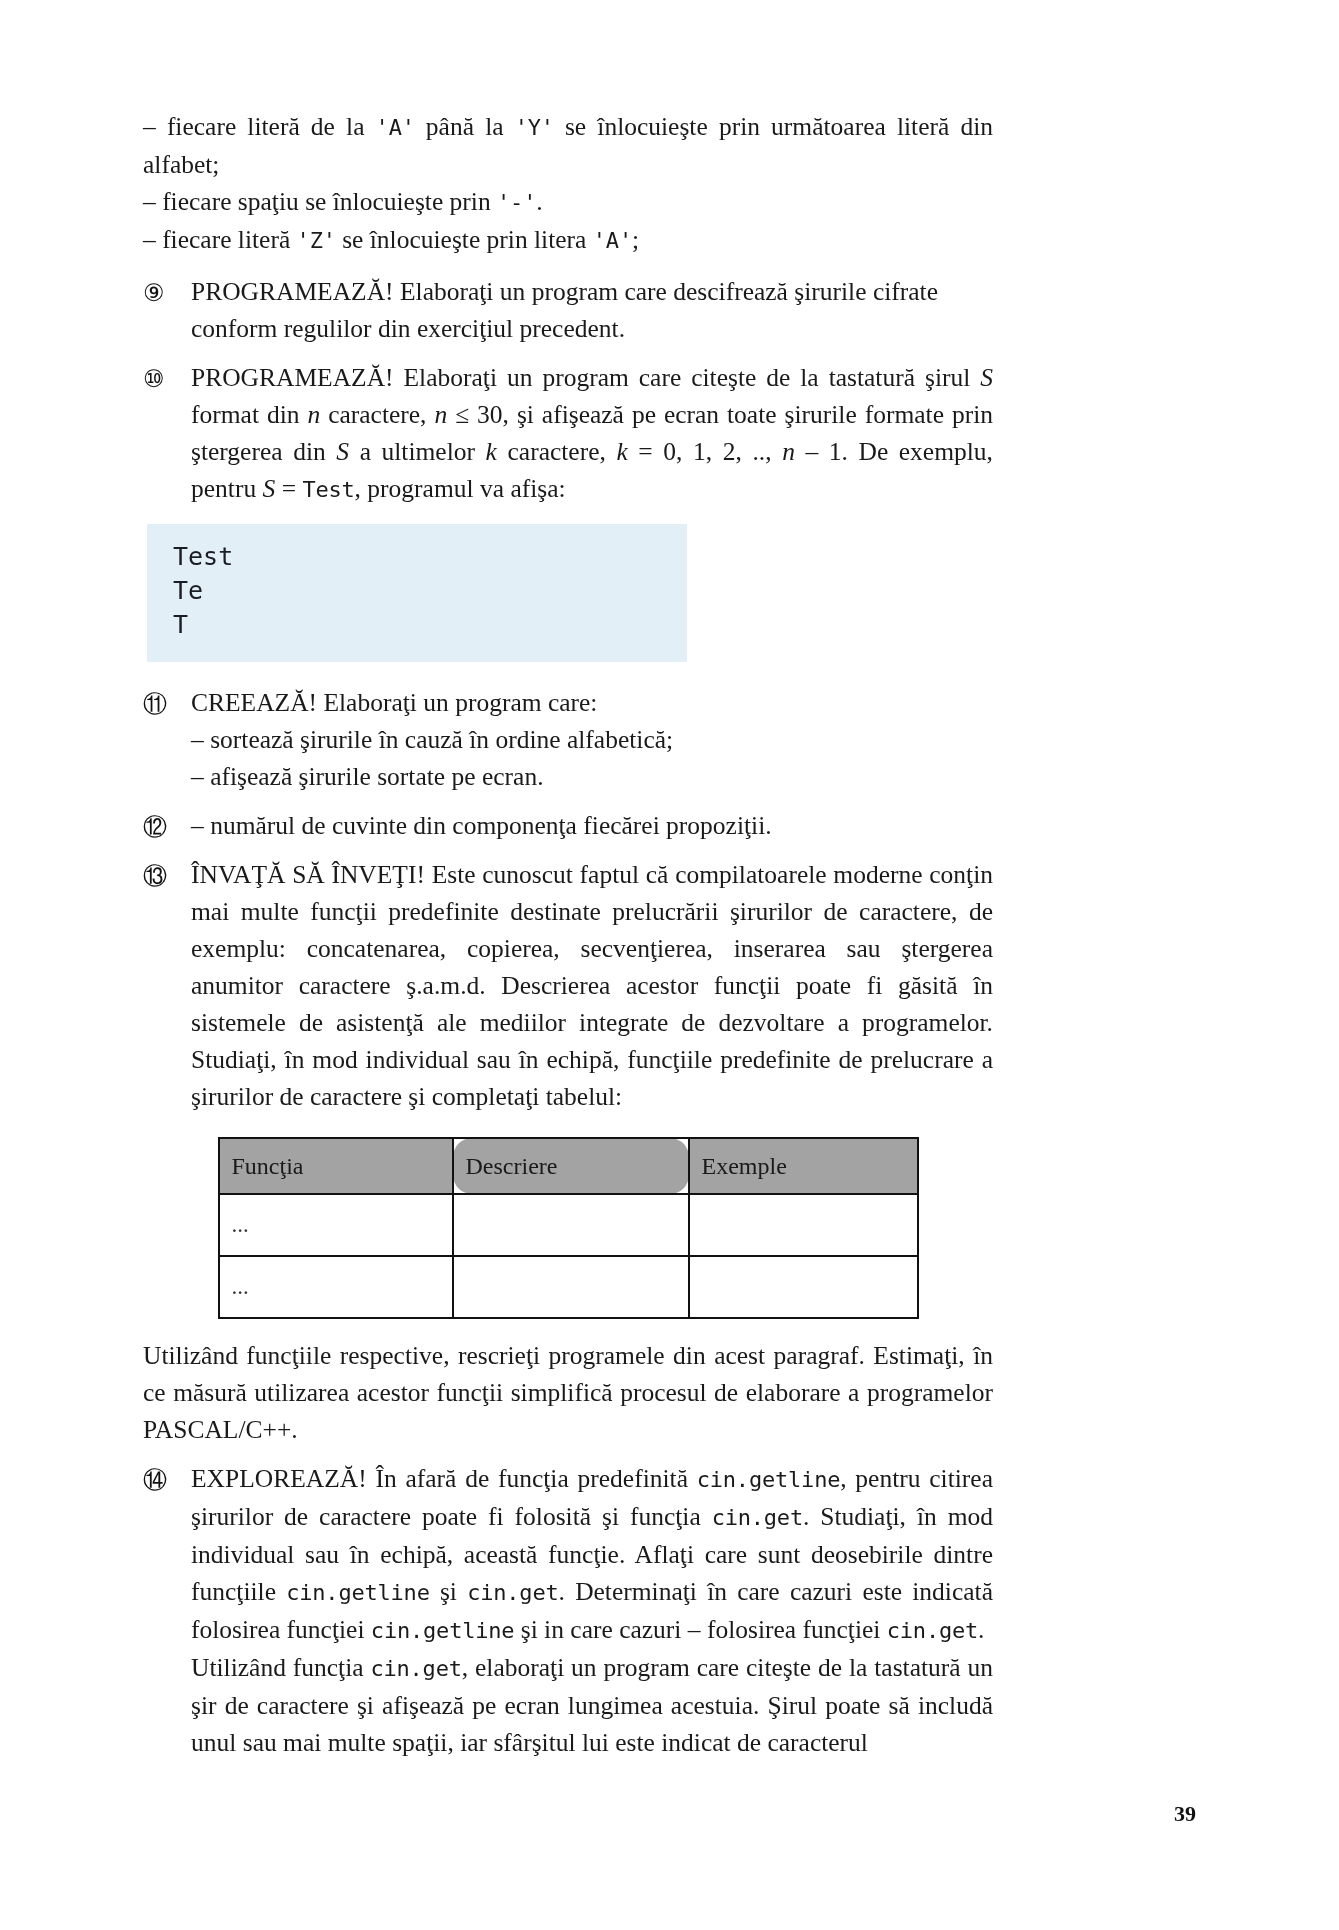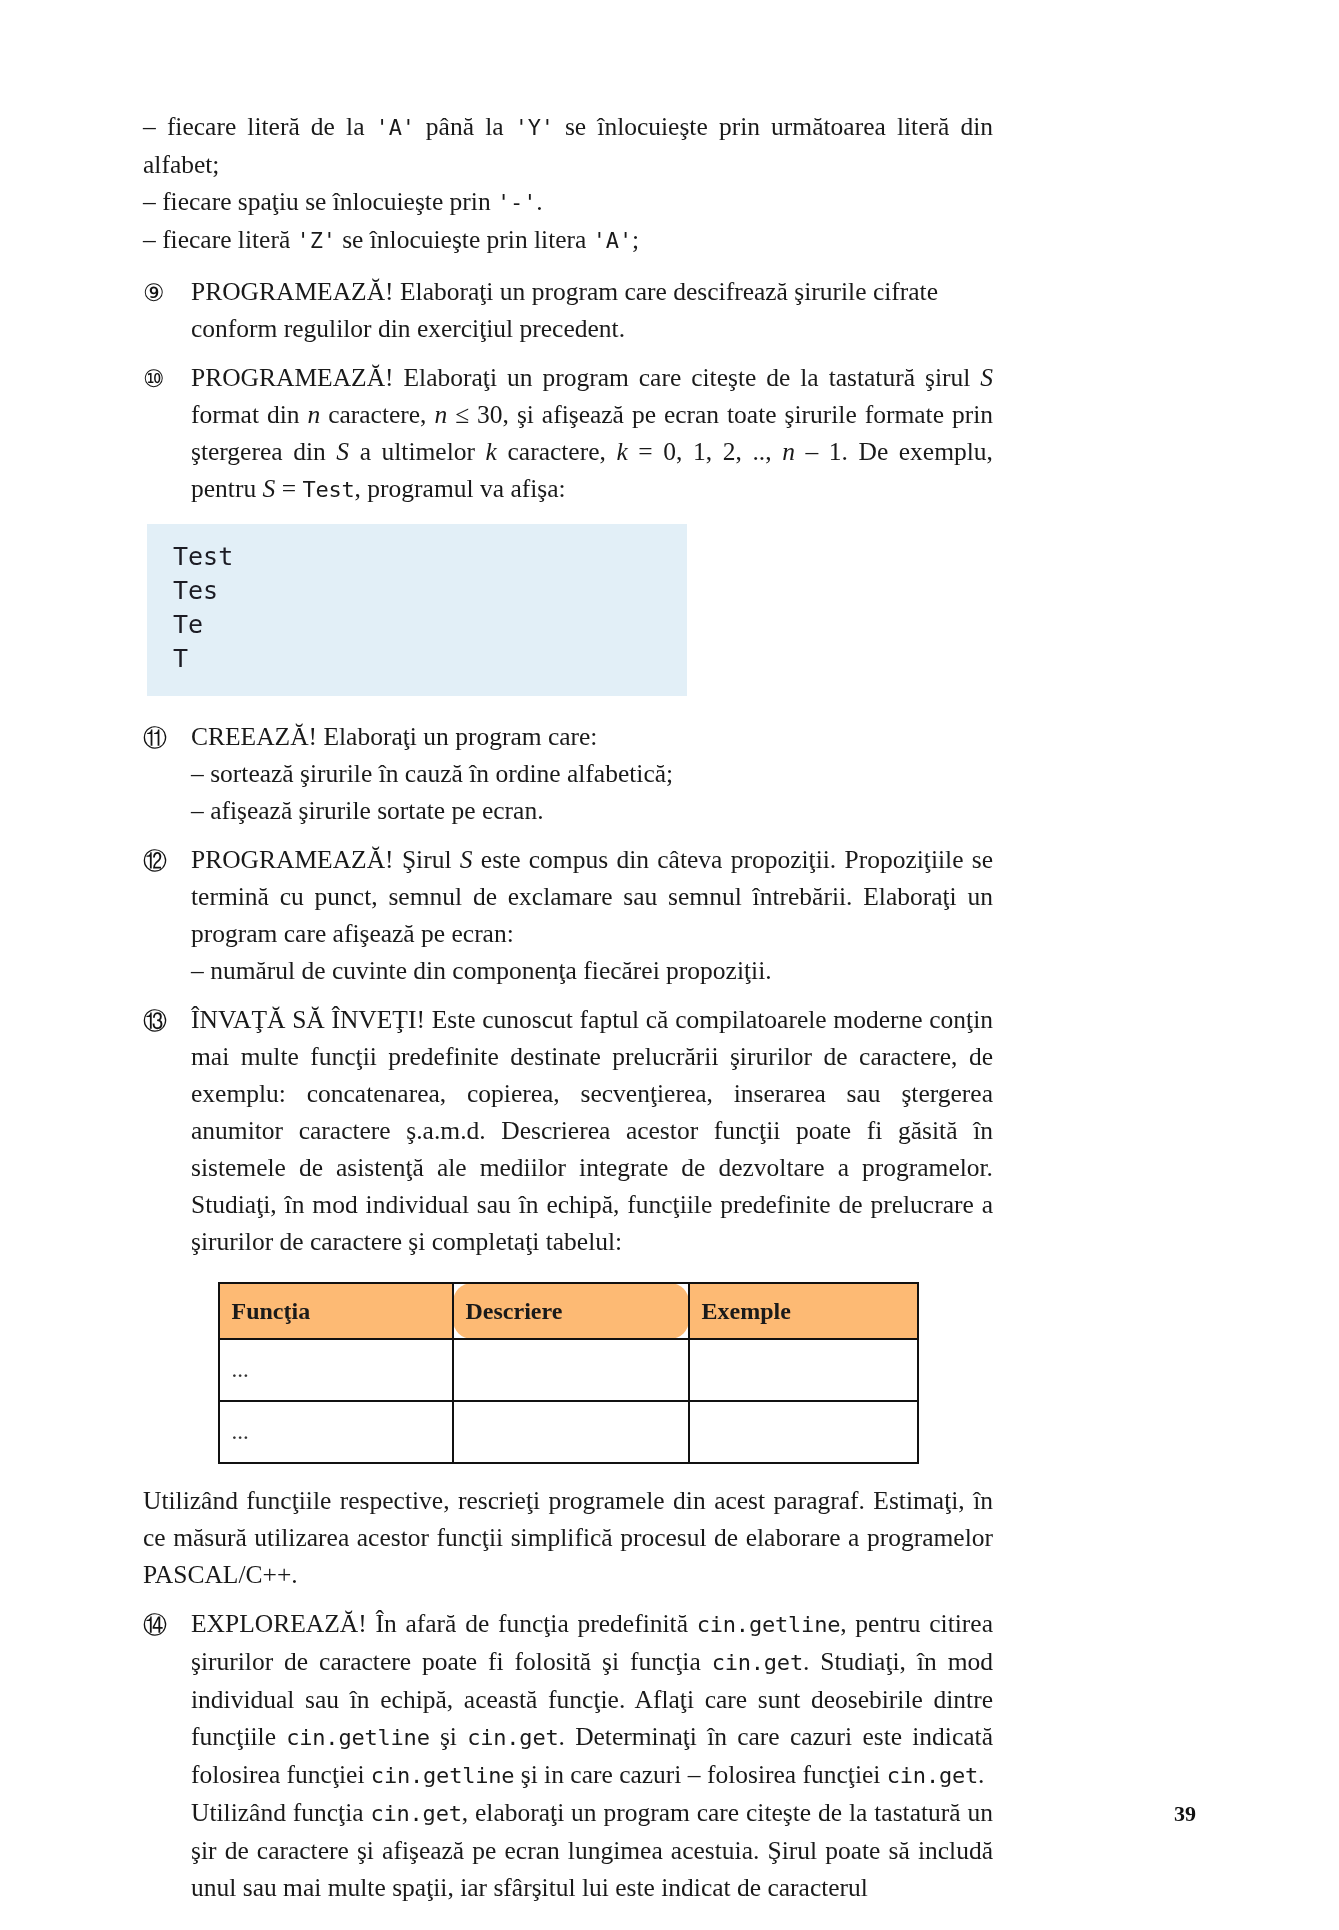--- a/index.html
+++ b/index.html
@@ -98,22 +98,22 @@
   }
   table.fn-table th,
   table.fn-table td {
     border: 2px solid #111;
     padding: 6px 12px;
     vertical-align: middle;
     text-align: left;
     font-weight: normal;
   }
   table.fn-table thead th {
-    background: #fdba74;
-    font-weight: bold;
+    background: #a3a3a3;
+    font-weight: normal;
     height: 42px;
     font-size: 24px;
   }
   table.fn-table tbody td {
     height: 48px;
     color: #333;
   }
   .col-a { width: 208px; }
   .col-b { width: 210px; border-radius: 19px; }
   .col-c { width: 203px; }
@@ -157,42 +157,38 @@
 
     <div class="item">
       <span class="marker">⑩</span>
       <div class="item-body para">
         <span>PROGRAMEAZĂ!</span><span> Elaboraţi un program care citeşte de la tastatură şirul </span><span class="it">S</span><span> format din </span><span class="it">n</span><span> caractere, </span><span class="it">n</span><span> ≤ 30, şi afişează pe ecran toate şirurile formate prin ştergerea din </span><span class="it">S</span><span> a ultimelor </span><span class="it">k</span><span> caractere, </span><span class="it">k</span><span> = 0, 1, 2, .., </span><span class="it">n</span><span> – 1. De exemplu, pentru </span><span class="it">S</span><span> = </span><span class="mono">Test</span><span>, programul va afişa:</span>
       </div>
     </div>
 
     <div class="codebox">
       <div class="cline">Test</div>
-      <div class="cline">Tes</div>
       <div class="cline">Te</div>
       <div class="cline">T</div>
     </div>
 
     <div class="item" style="margin-top:22px">
       <span class="marker">⑪</span>
       <div class="item-body">
         <div class="para nojust">
           <span>CREEAZĂ!</span><span> Elaboraţi un program care:</span>
         </div>
         <div class="para nojust">– sortează şirurile în cauză în ordine alfabetică;</div>
         <div class="para nojust">– afişează şirurile sortate pe ecran.</div>
       </div>
     </div>
 
     <div class="item">
       <span class="marker">⑫</span>
       <div class="item-body">
-        <div class="para">
-          <span>PROGRAMEAZĂ!</span><span> Şirul </span><span class="it">S</span><span> este compus din câteva propoziţii. Propoziţiile se termină cu punct, semnul de exclamare sau semnul întrebării. Elaboraţi un program care afişează pe ecran:</span>
-        </div>
         <div class="para nojust">– numărul de cuvinte din componenţa fiecărei propoziţii.</div>
       </div>
     </div>
 
     <div class="item">
       <span class="marker">⑬</span>
       <div class="item-body para">
         <span>ÎNVAŢĂ SĂ ÎNVEŢI!</span><span> Este cunoscut faptul că compilatoarele moderne conţin mai multe funcţii predefinite destinate prelucrării şirurilor de caractere, de exemplu: concatenarea, copierea, secvenţierea, inserarea sau ştergerea anumitor caractere ş.a.m.d. Descrierea acestor funcţii poate fi găsită în sistemele de asistenţă ale mediilor integrate de dezvoltare a programelor. Studiaţi, în mod individual sau în echipă, funcţiile predefinite de prelucrare a şirurilor de caractere şi completaţi tabelul:</span>
       </div>
     </div>

